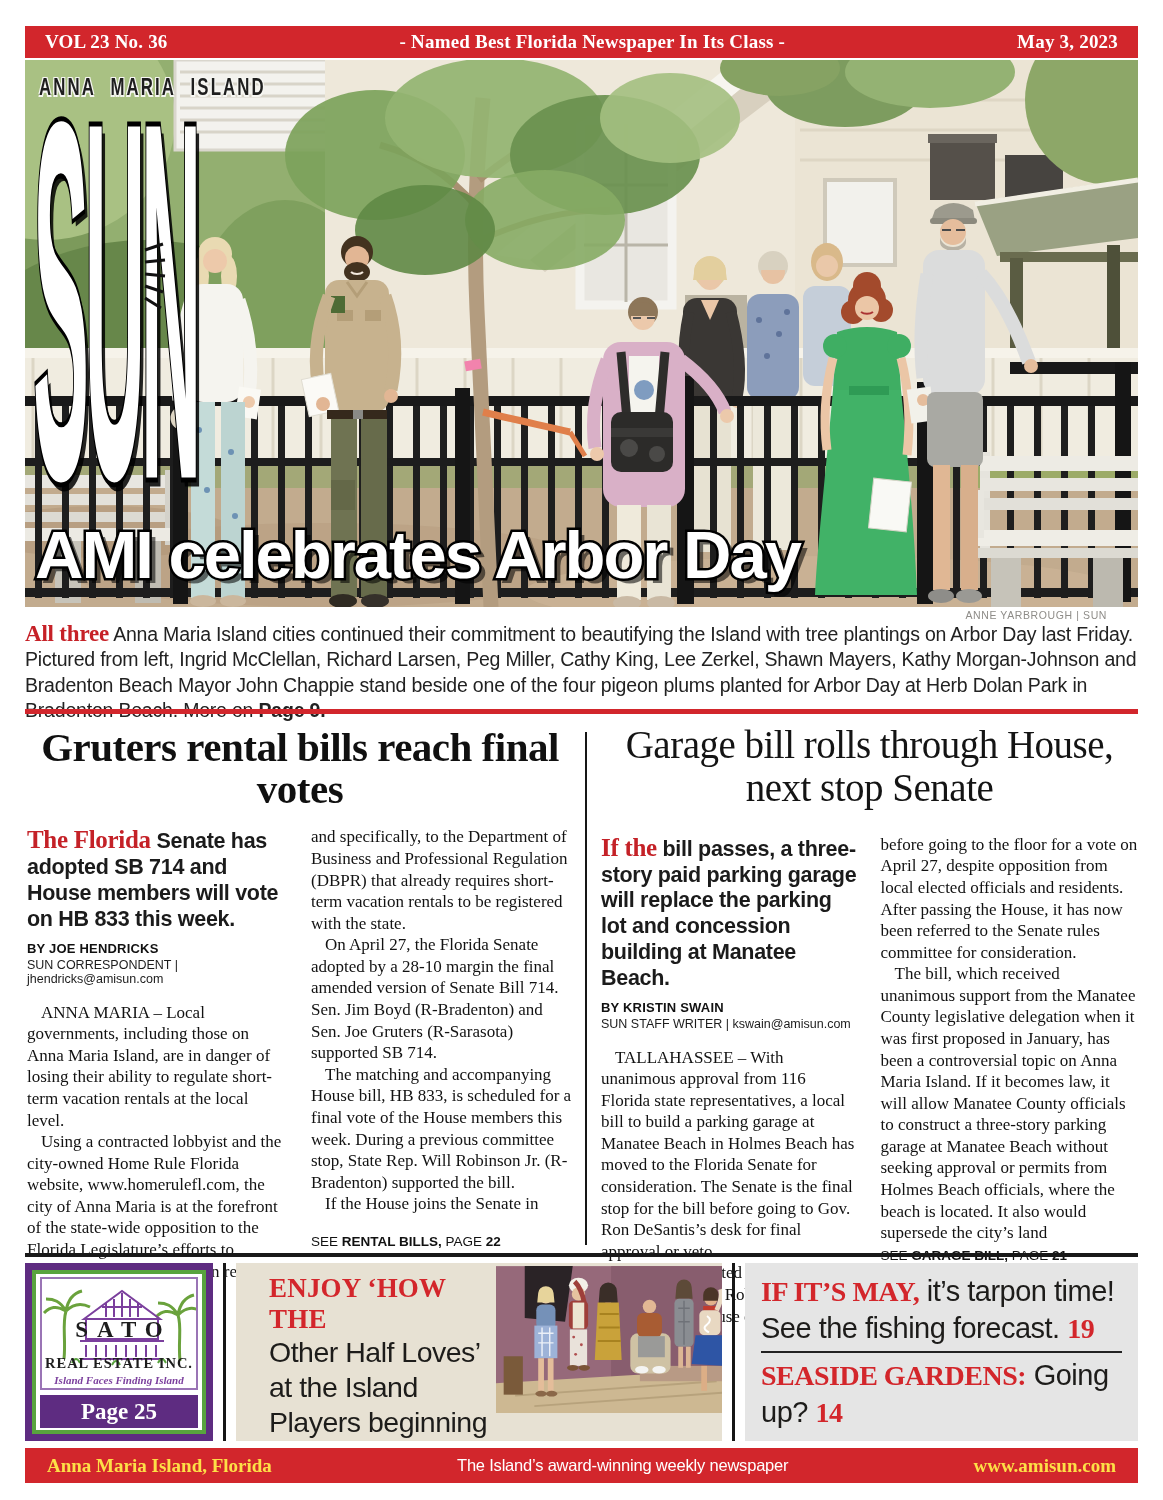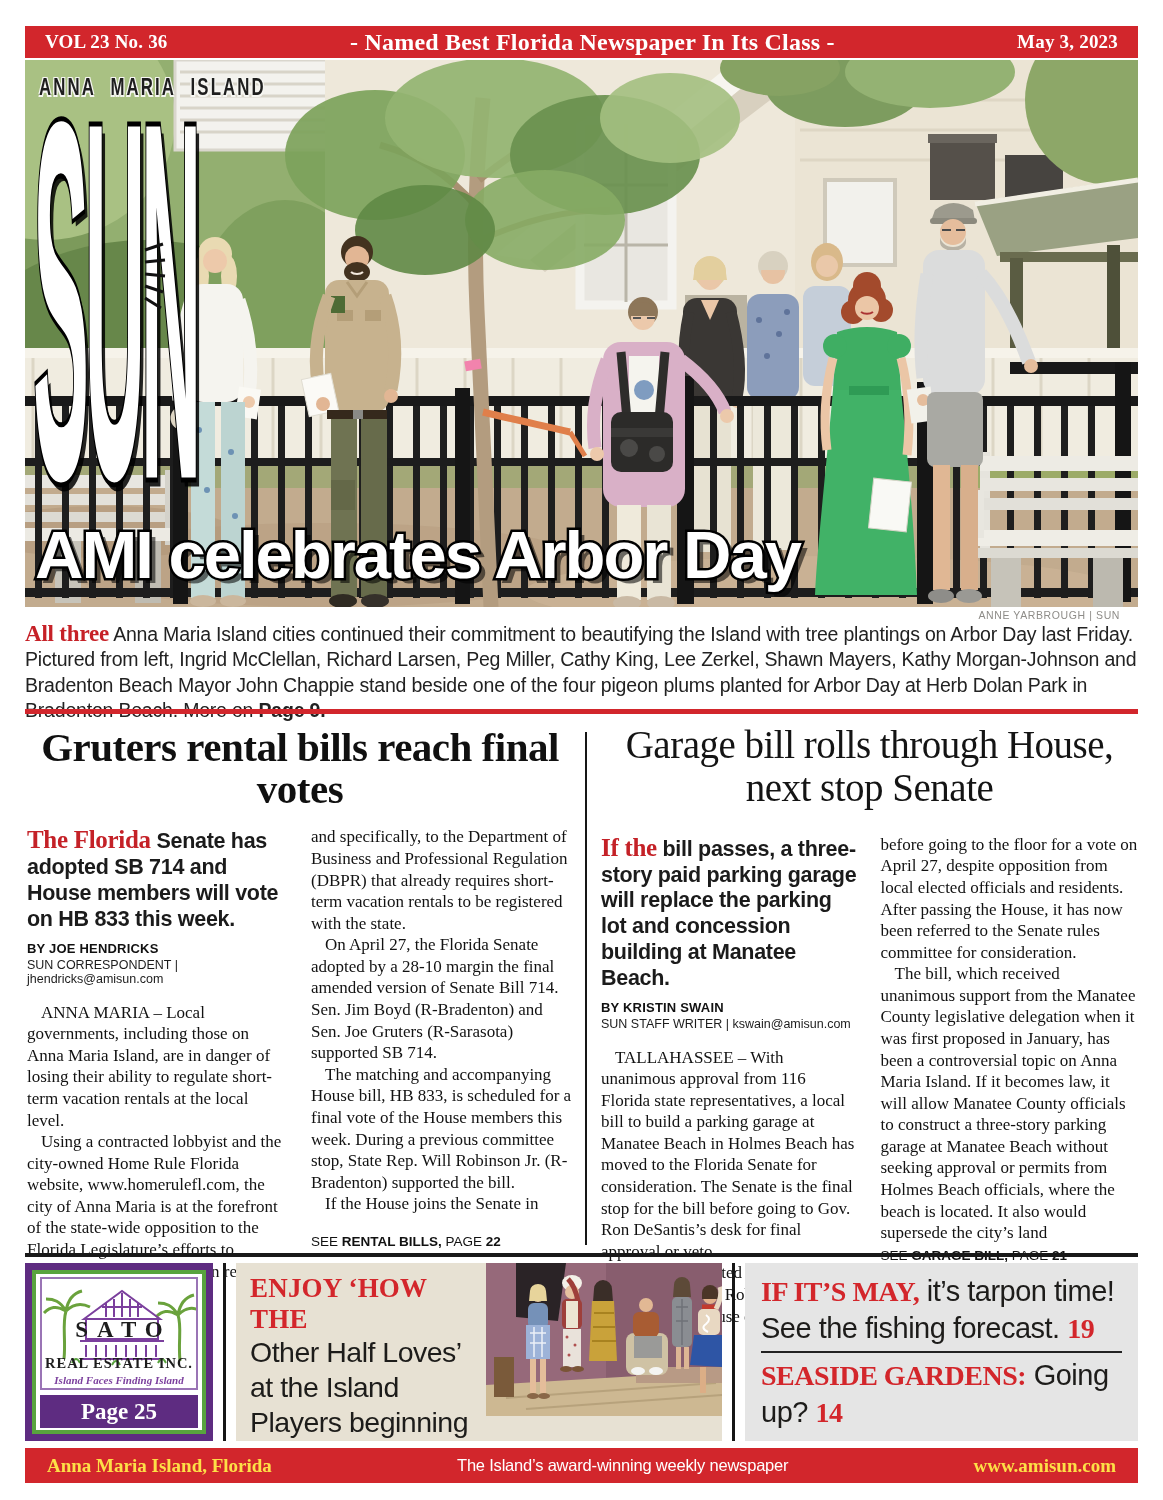--- a/index.html
+++ b/index.html
@@ -4,31 +4,31 @@
 <style>
   * { margin:0; padding:0; box-sizing:border-box; }
   body { background:#ffffff; font-family:"Liberation Sans", sans-serif; }
   .page { position:relative; width:1147px; height:1500px; background:#fff; overflow:hidden; }
 
   
   .topbar { position:absolute; top:26px; left:25px; width:1113px; height:32px;
     background:#d2262c; display:flex; align-items:center; justify-content:space-between;
     padding:0 20px; }
   .topbar .t { font:700 19px "Liberation Serif", serif; color:#fff; letter-spacing:.2px; }
-  .topbar .mid { font-size:24px; }
+  .topbar .mid { font-size:19px; }
 
   
   .photo { position:absolute; top:60px; left:25px; width:1113px; height:547px; overflow:hidden; background:#e5e0d4; }
   .photo svg.scene { position:absolute; top:0; left:0; }
   .logo-top { position:absolute; left:14px; top:14px; font:700 16px "Liberation Sans",sans-serif;
     letter-spacing:2px; word-spacing:8px; color:#1e1e1e; transform:scale(1.05,1.5); transform-origin:0 0;
     text-shadow:1px 1px 0 #f6f6f2,-1px -1px 0 #f6f6f2,1px -1px 0 #f6f6f2,-1px 1px 0 #f6f6f2; }
   .logo-sun { position:absolute; left:8px; top:40px; }
   .headline-wrap { position:absolute; left:6px; bottom:-8px; }
-  .credit { position:absolute; top:609px; right:27px; font:400 10.5px "Liberation Sans",sans-serif;
+  .credit { position:absolute; top:609px; right:40px; font:400 10.5px "Liberation Sans",sans-serif;
     color:#8e8c88; letter-spacing:.6px; }
 
   
   .caption { position:absolute; top:621px; left:25px; width:1113px;
     font:400 19.5px/1.3 "Liberation Sans",sans-serif; color:#222; letter-spacing:-.2px; white-space:pre-wrap; }
   .caption .cap-lead { font:700 23px "Liberation Serif",serif; color:#c62127; }
   .caption b { font-weight:700; }
 
   .redrule { position:absolute; top:709px; left:25px; width:1113px; height:5px; background:#d2262c; }
 
@@ -67,21 +67,21 @@
   .sato-frame { margin:7px 8px 3px; border:2px solid #9a74b5; flex:1; position:relative; overflow:hidden; }
   .sato-name { position:absolute; top:38px; left:0; width:100%; text-align:center;
     font:700 23px "Liberation Serif",serif; color:#1d1d1d; letter-spacing:9px; text-indent:9px; }
   .sato-line2 { position:absolute; top:76px; left:0; width:100%; text-align:center;
     font:700 14.5px "Liberation Serif",serif; color:#1d1d1d; letter-spacing:1px; }
   .sato-tagline { position:absolute; top:95px; left:0; width:100%; text-align:center;
     font:italic 700 11px "Liberation Serif",serif; color:#7b3f9d; }
   .sato-band { height:33px; background:#5e2c81; margin:2px 8px 6px; display:flex; align-items:center;
     justify-content:center; font:700 23px "Liberation Serif",serif; color:#fff; }
 
-  .players { width:486px; height:178px; background:#e7e1d3; display:flex; }
+  .players { width:486px; height:178px; background:#e7e1d3; display:flex;padding-left:19px; }
   .players-text { width:250px; padding:10px 6px 10px 14px; }
   .players-accent { font:700 27px/1.15 "Liberation Serif",serif; color:#d3262b; letter-spacing:.2px; }
   .players-rest { font:400 28.5px/1.23 "Liberation Sans",sans-serif; color:#1d1c1a; letter-spacing:-.5px;
     white-space:pre-wrap; }
   .num { font:700 28px "Liberation Serif",serif; color:#d3262b;text-align:right; }
   .players-photo { width:236px; height:153px; margin-left:auto; }
 
   .tarpon { flex:1; height:178px; background:#e5e5e5; padding:10px 16px 0 16px; }
   .tarpon p { font:400 29px/1.28 "Liberation Sans",sans-serif; color:#1d1c1a; letter-spacing:-.5px;
     white-space:pre-wrap; }

